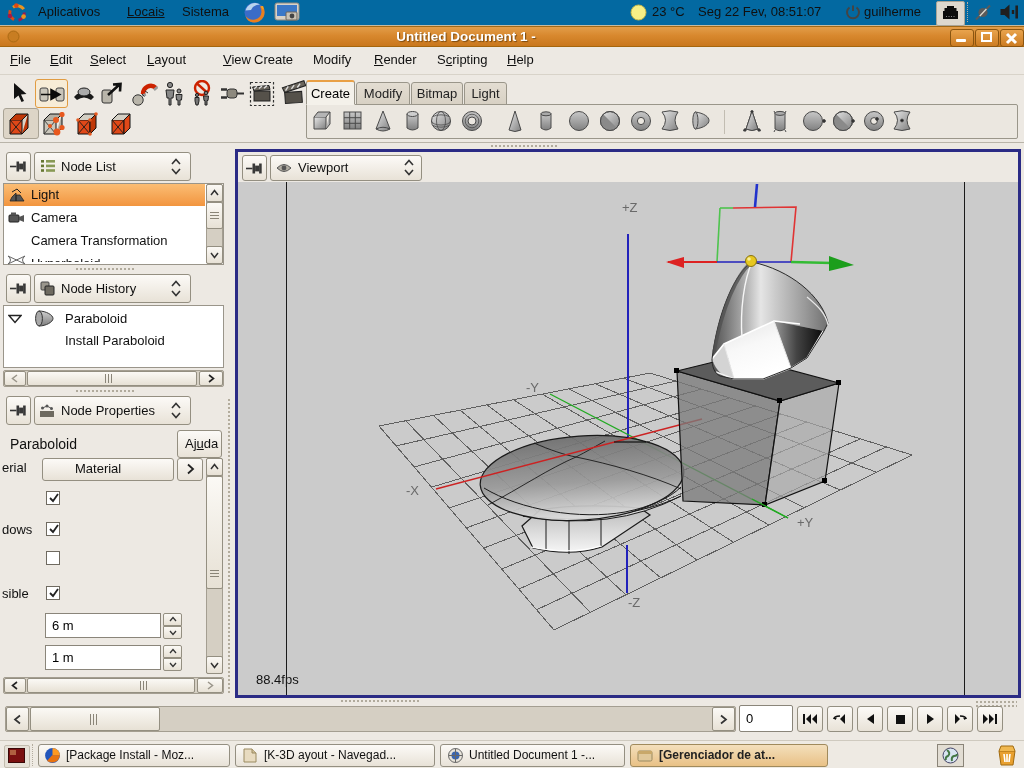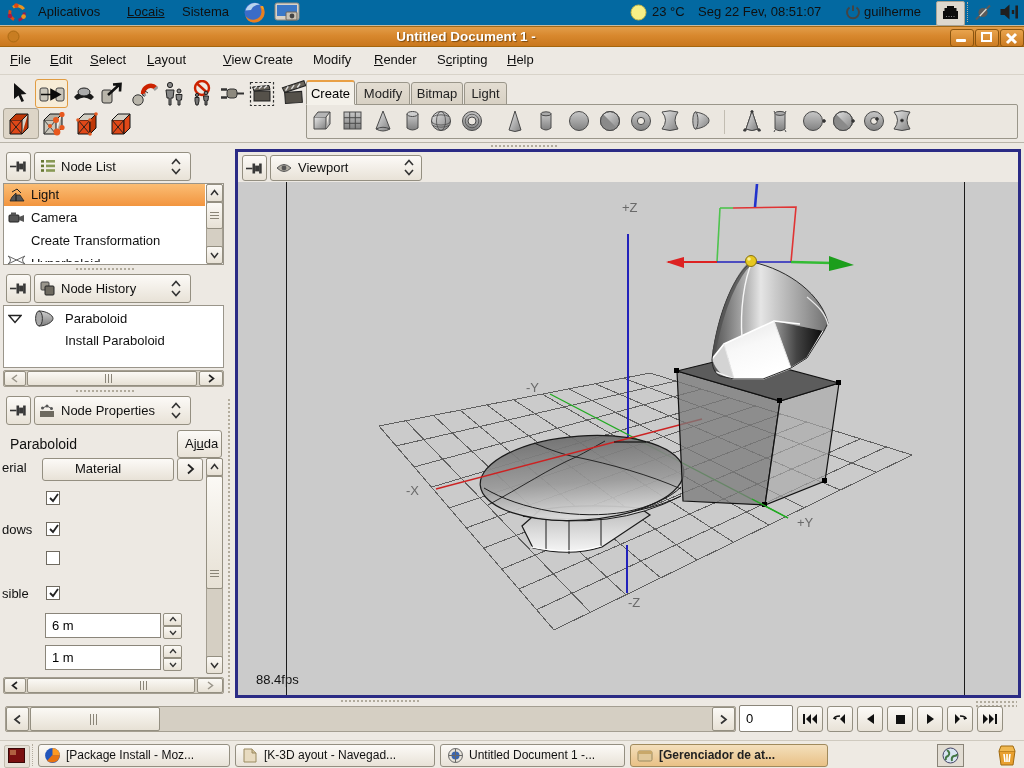--- a/index.html
+++ b/index.html
@@ -335,21 +335,21 @@
         <rect x="6" y="10.2" width="9" height="2.6" fill="#889955"></rect>
  </svg>
  <div class="tb" style="left:61px;top:159px">Node List</div>
  <svg class="a" style="left:170px;top:158px" width="12" height="17" viewBox="0 0 12 17">
         <path d="M2 6 L6 1.5 L10 6 M2 11 L6 15.5 L10 11" fill="none" stroke="#333" stroke-width="1.6"></path>
       </svg>
  <div class="a" style="left:3px;top:183px;width:221px;height:82px;background:#fff;border:1px solid #9a958a;box-sizing:border-box;"></div>
  <div class="a" style="left:4px;top:184px;width:201px;height:22px;background:linear-gradient(#fbbd74,#f2953f);"></div>
  <div class="tb" style="left:31px;top:187px">Light</div>
  <div class="tb" style="left:31px;top:210px">Camera</div>
- <div class="tb" style="left:31px;top:233px">Create Transformation</div>
+ <div class="tb" style="left:31px;top:233px">Camera Transformation</div>
  <div class="tb" style="left:31px;top:256px;clip-path:inset(0 0 9px 0)">Hyperboloid</div>
  <svg class="a" style="left:8px;top:187px" width="18" height="16" viewBox="0 0 18 16">
   <path d="M2 14 L8 14 L8 6 L4 10 Z M8 14 L16 14 L12 8 L8 8 Z" fill="#555" stroke="#222" stroke-width="0.8"></path>
   <path d="M4 5 L9 2 L13 6" stroke="#222" fill="none"></path>
  </svg>
  <svg class="a" style="left:8px;top:211px" width="17" height="13" viewBox="0 0 17 13">
   <rect x="1" y="4" width="10" height="7" rx="1" fill="#555" stroke="#222"></rect>
         <rect x="3" y="1.5" width="5" height="3" fill="#555"></rect>
         <path d="M11 6 L16 4 L16 11 L11 9 Z" fill="#555"></path>
  </svg>

